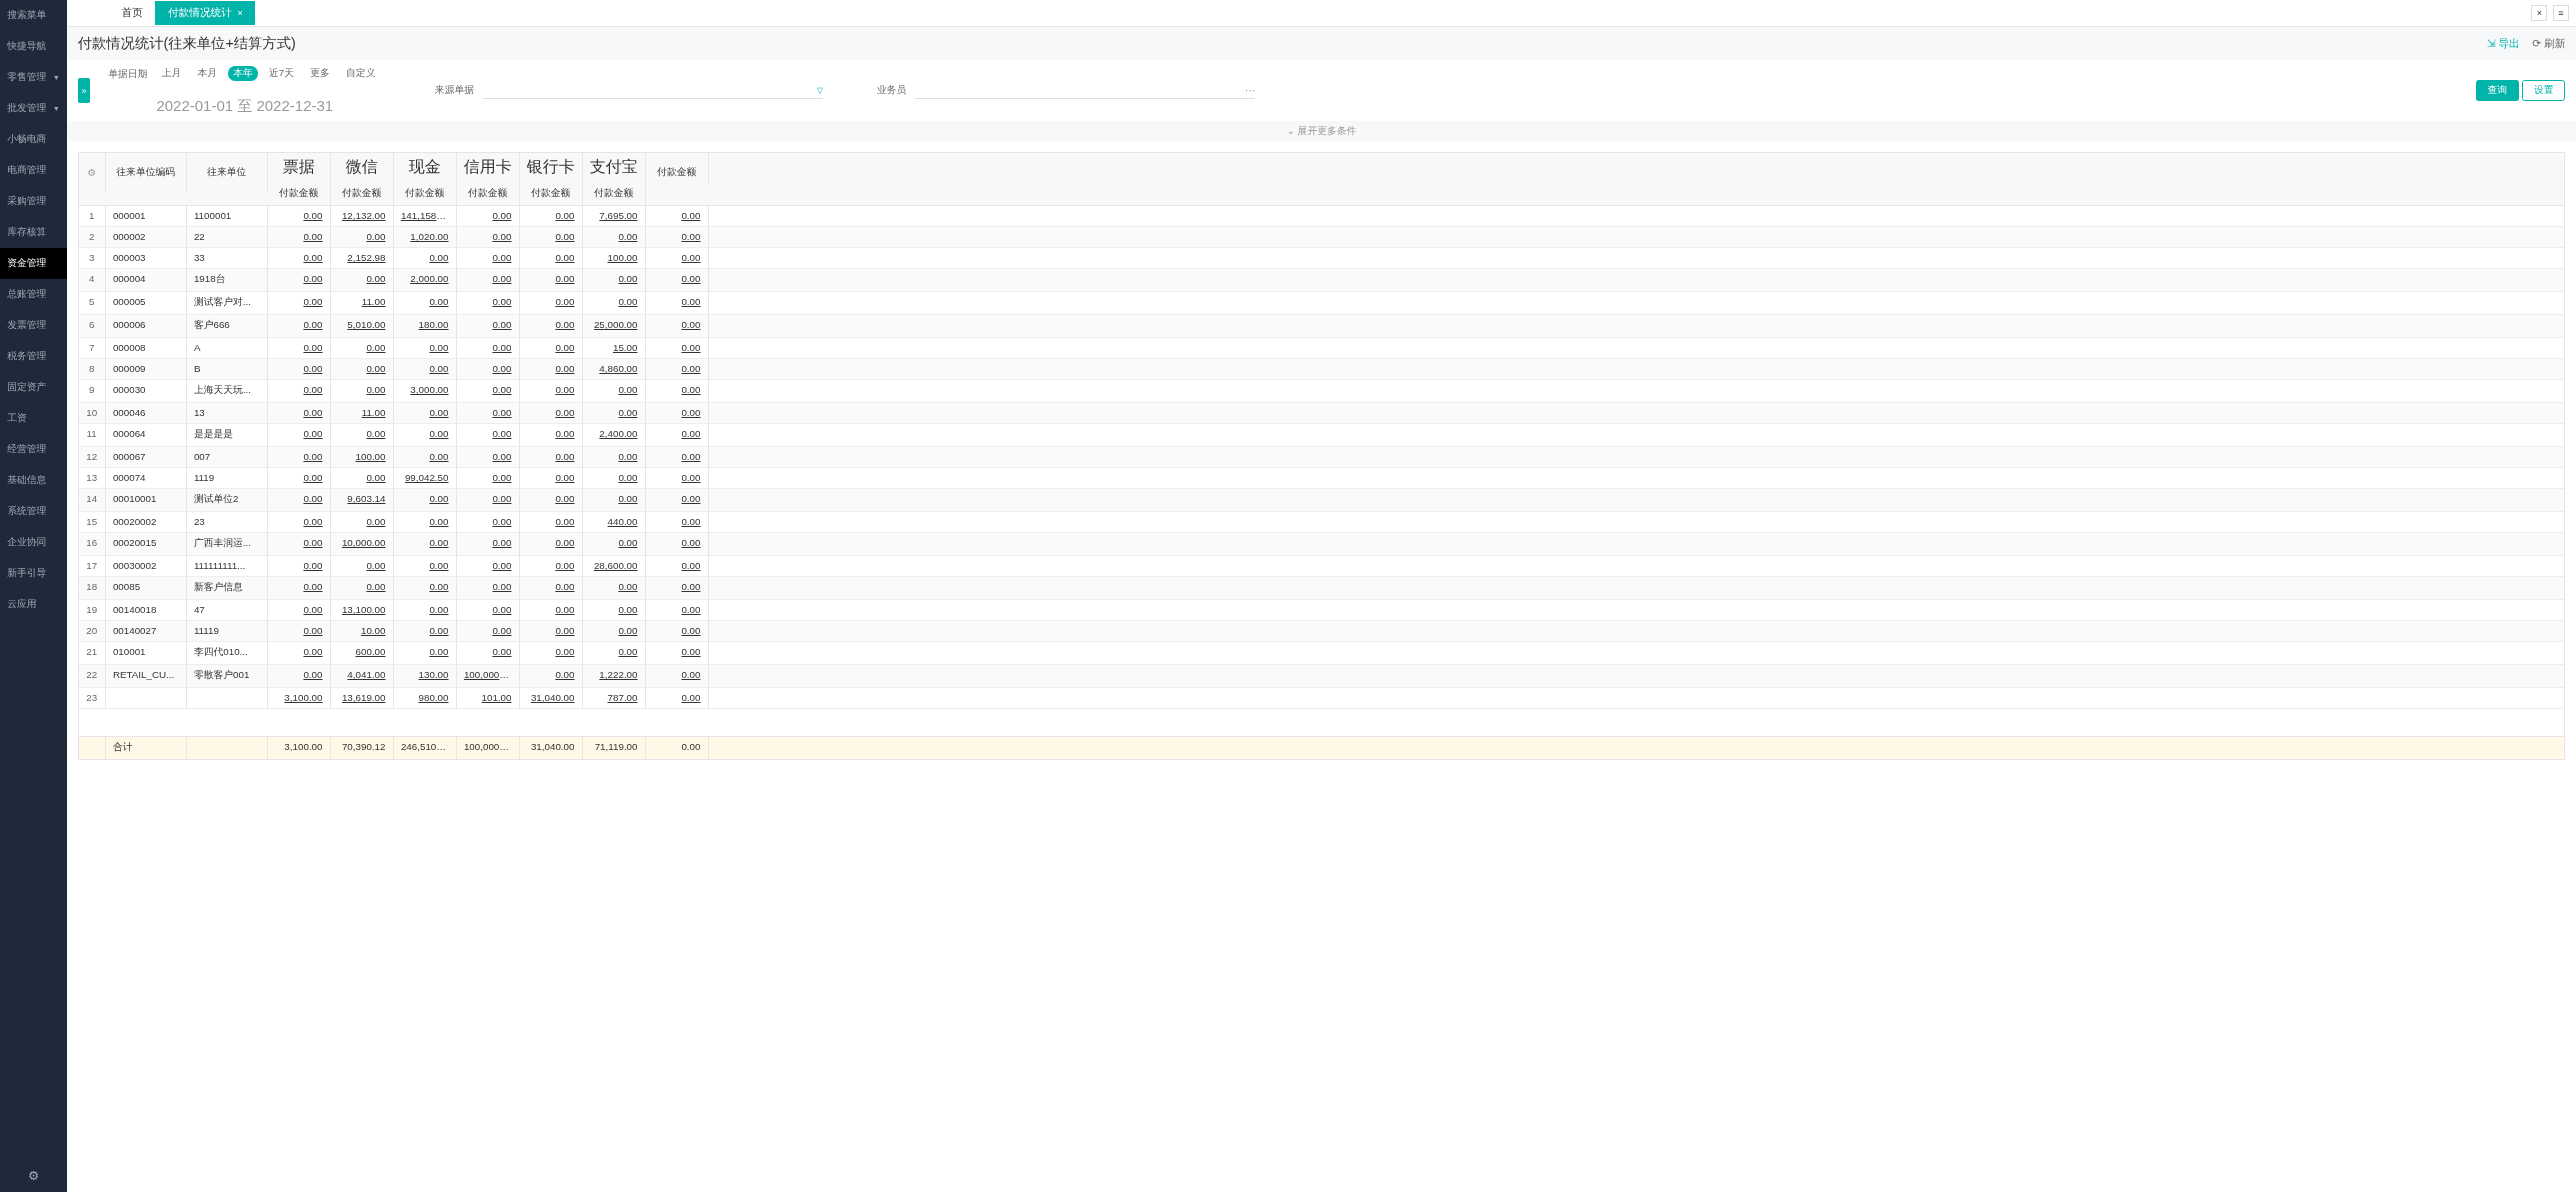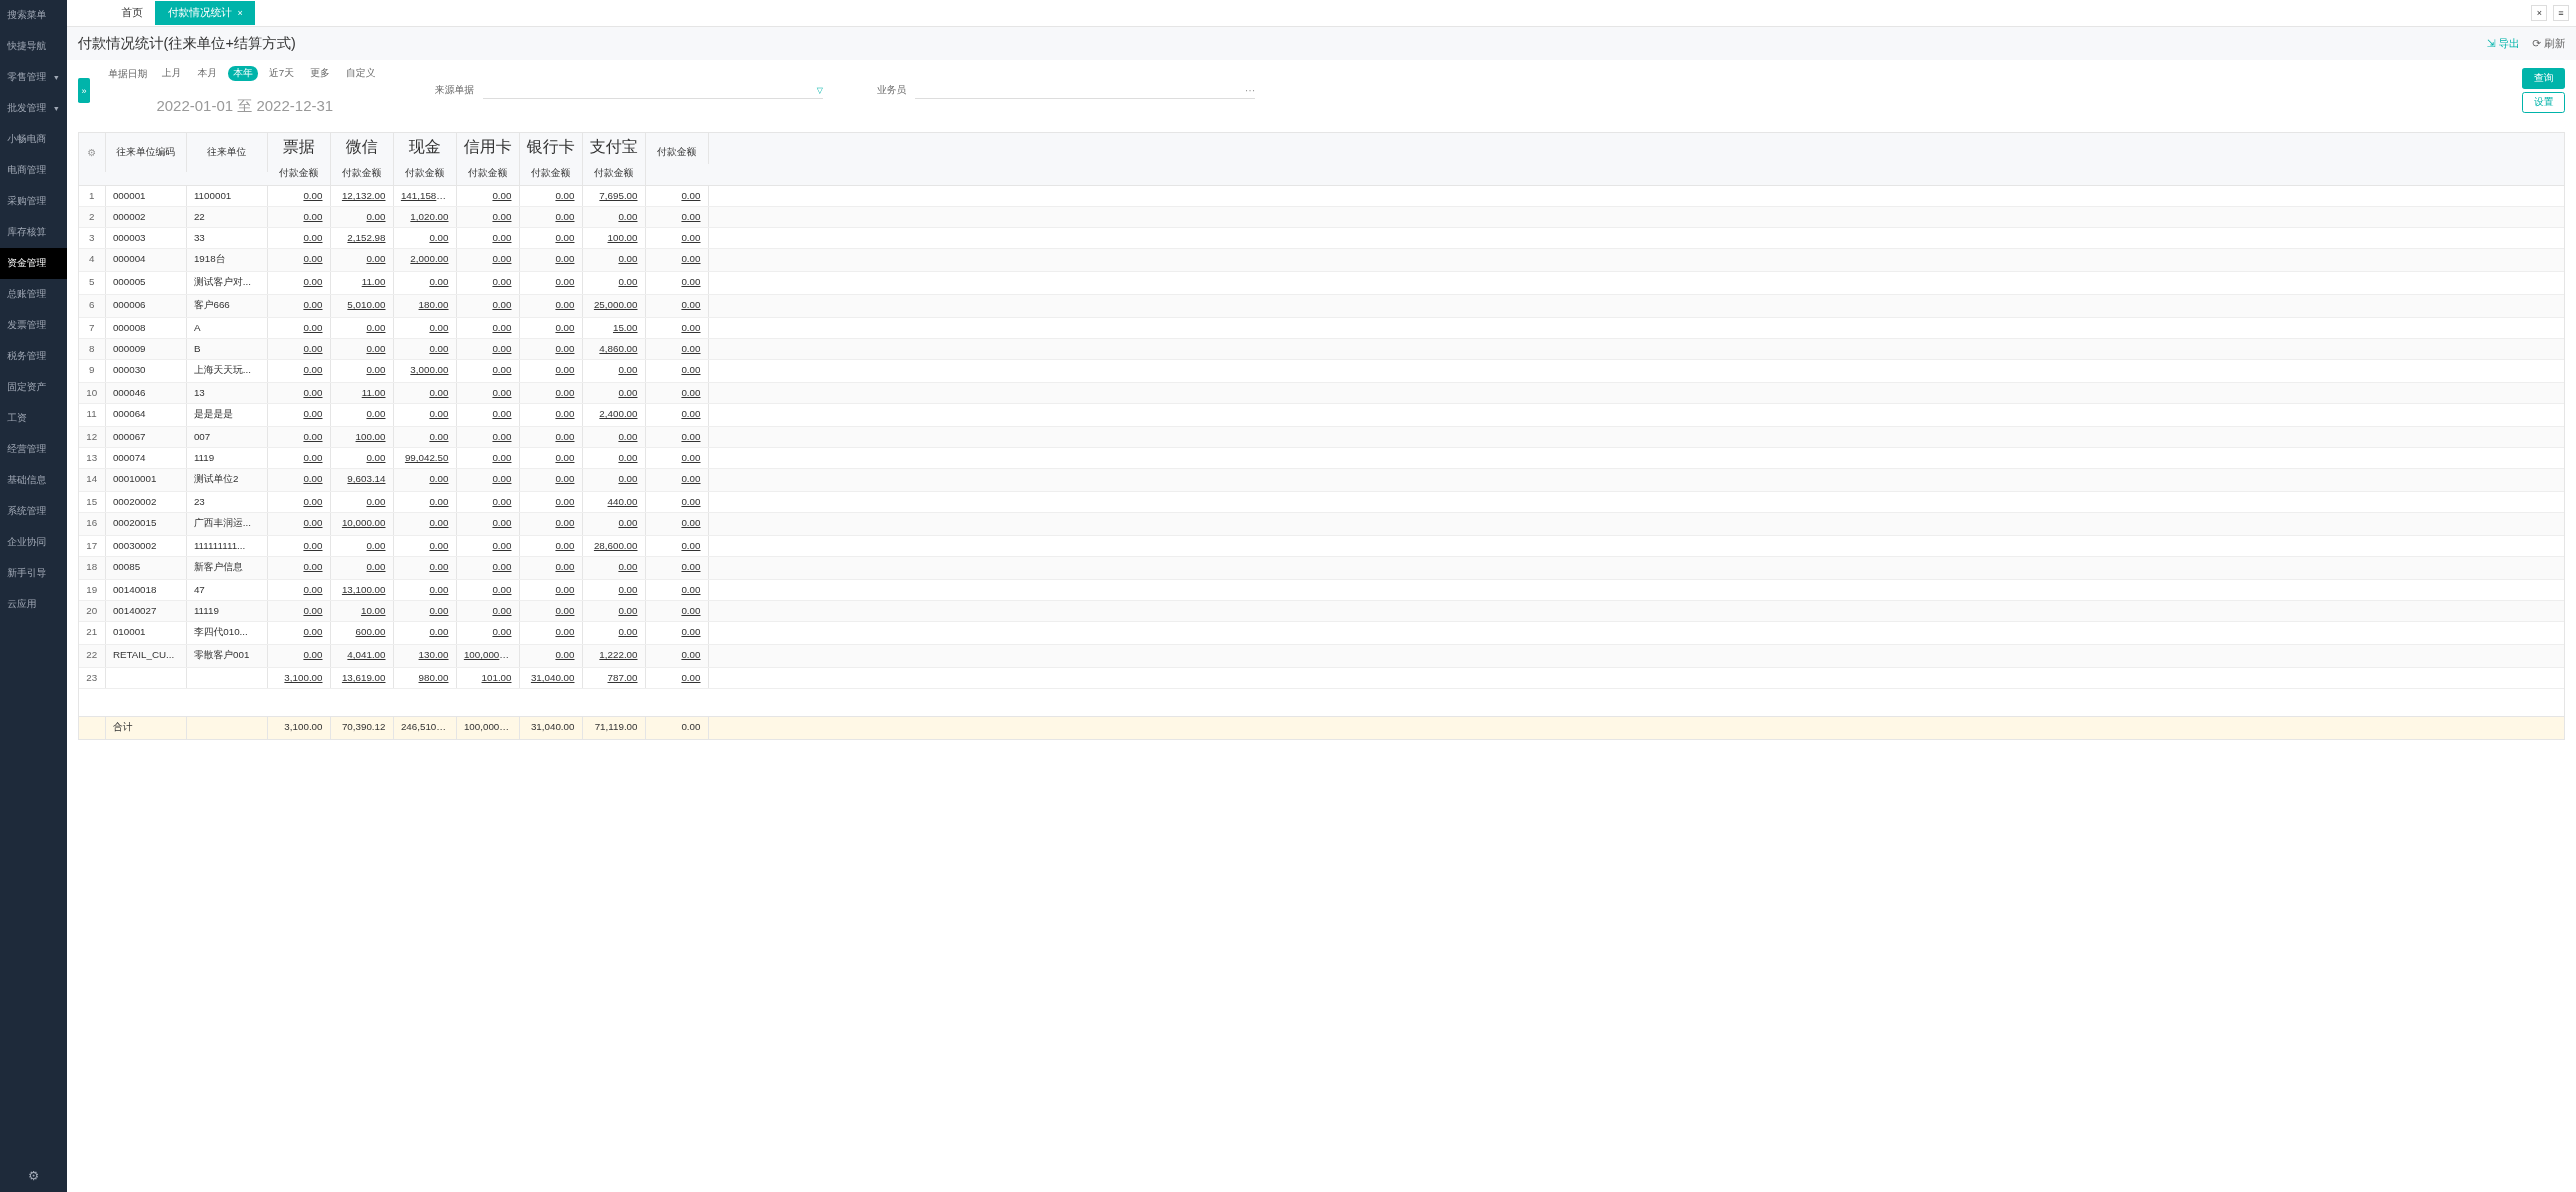--- a/index.html
+++ b/index.html
@@ -40,21 +40,21 @@
 .filter-label { color: #666; font-size: 9.8px; padding-top: 1.8px; }
 .date-quick { display: flex; flex-direction: column; gap: 16px; }
 .date-quick-row { display: flex; gap: 5.4px; align-items: center; font-size: 9.8px; }
 .date-pill { padding: 0.9px 5.4px; cursor: pointer; color: #666; border-radius: 7.2px; }
 .date-pill.active { background: #00b4aa; color: #fff; }
 .date-range { color: #999; font-size: 15px; }
 .filter-input { border: none; border-bottom: 0.9px solid #ddd; width: 340px; padding: 2.7px 0; font-size: 9.8px; outline: none; }
 .filter-input-wrap { position: relative; }
 .dropdown-caret { position: absolute; right: 0; top: 3.6px; color: #00b4aa; font-size: 8px; }
 .ellipsis-btn { position: absolute; right: 0; top: 1.8px; color: #999; cursor: pointer; }
-.filter-actions { margin-left: auto; display: flex; flex-direction: column; gap: 3.6px; }
+.filter-actions { margin-left: auto; display: flex; flex-direction: row; gap: 3.6px; }
 .btn { padding: 2.7px 10.7px; border-radius: 2.7px; font-size: 9.8px; cursor: pointer; border: 0.9px solid transparent; text-align: center; }
 .btn-primary { background: #00b4aa; color: #fff; }
 .btn-outline { background: #fff; border-color: #00b4aa; color: #00b4aa; }
 
 
 .expandbar { text-align: center; padding: 3.6px; font-size: 9.8px; color: #999; background: #f7f8fa; cursor: pointer; }
 
 
 .tablewrap { flex: 1; padding: 10.7px; overflow: auto; background: #fff; }
 .datatable { border: 0.9px solid #e5e5e5; }
@@ -219,20 +219,24 @@
           <span class="ellipsis-btn">···</span>
         </div>
       </div>
 
       <div class="filter-actions">
         <div class="btn btn-primary">查询</div>
         <div class="btn btn-outline">设置</div>
       </div>
     </div>
 
+    <div class="expandbar">
+      <span>⌄ </span>
+      <span>展开更多条件</span>
+    </div>
 
     <div class="tablewrap">
       <div class="datatable">
         <div class="dt-header" id="dt-header">
             <div class="dt-cell col-gear" style="height:39px;display:flex;align-items:center;justify-content:center;">
               <span class="gear-small">⚙</span>
             </div>
             <div class="dt-cell col-code" style="height:39px;display:flex;align-items:center;justify-content:center;">往来单位编码</div>
             <div class="dt-cell col-name" style="height:39px;display:flex;align-items:center;justify-content:center;">往来单位</div>
             <div class="dt-header-group">

